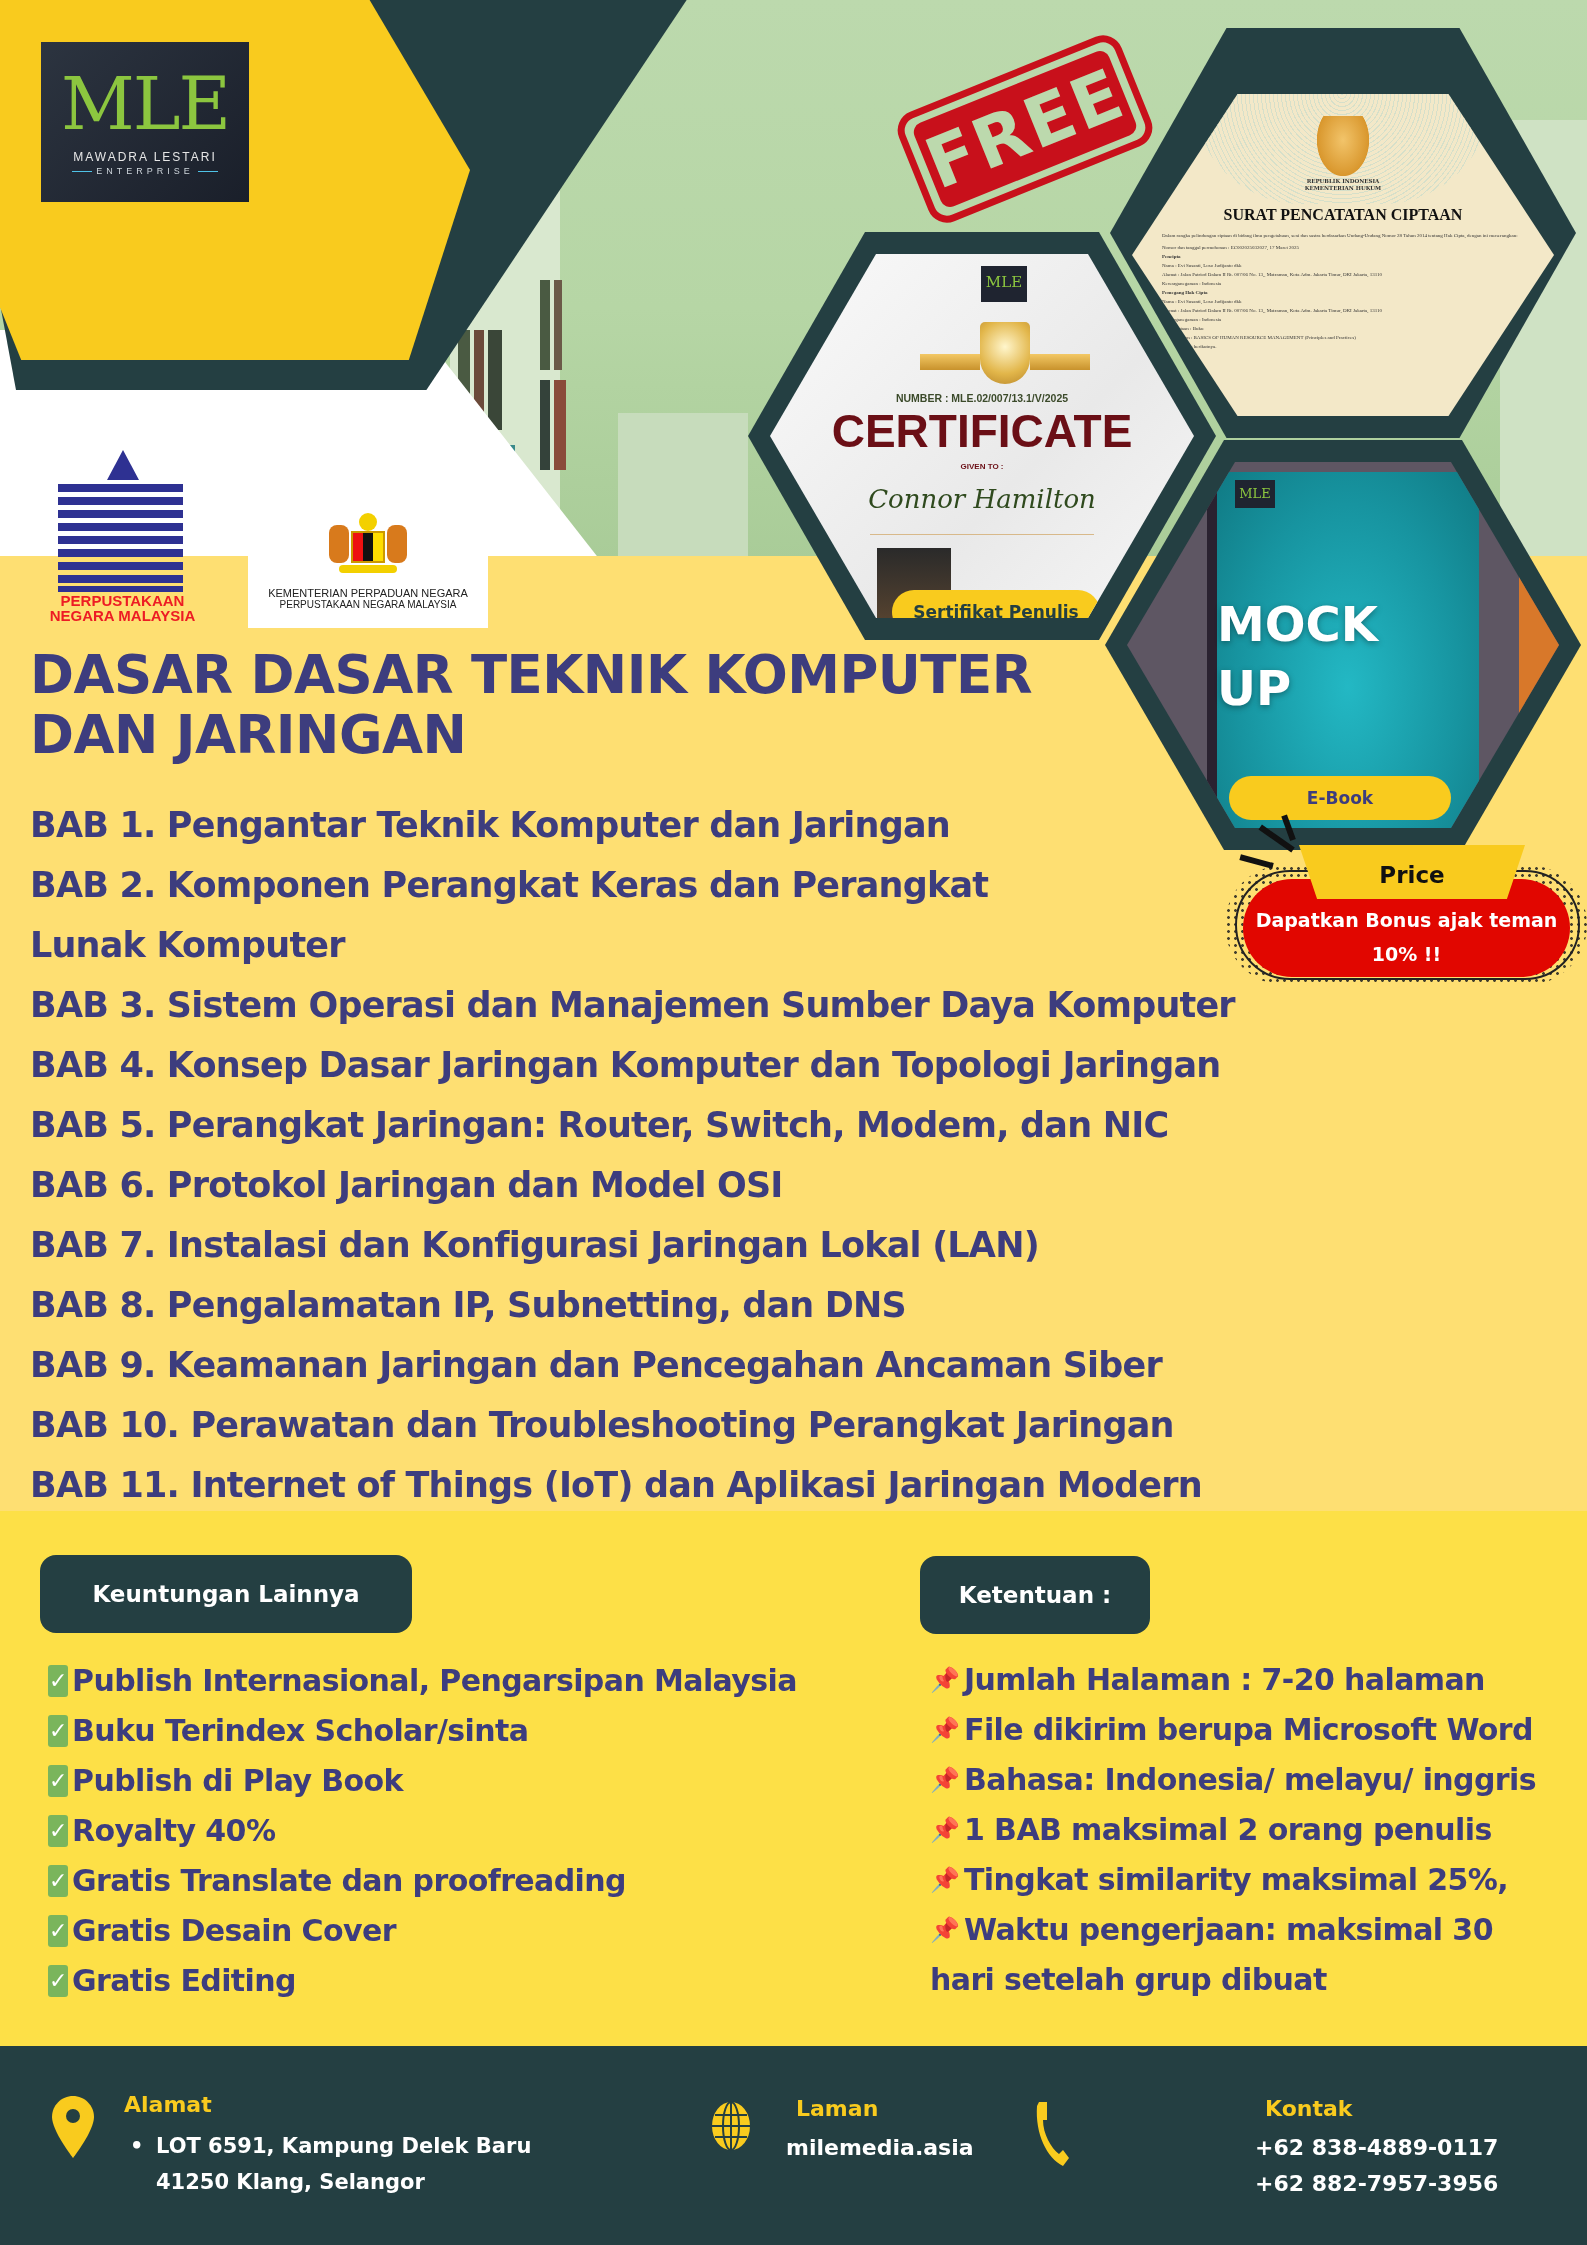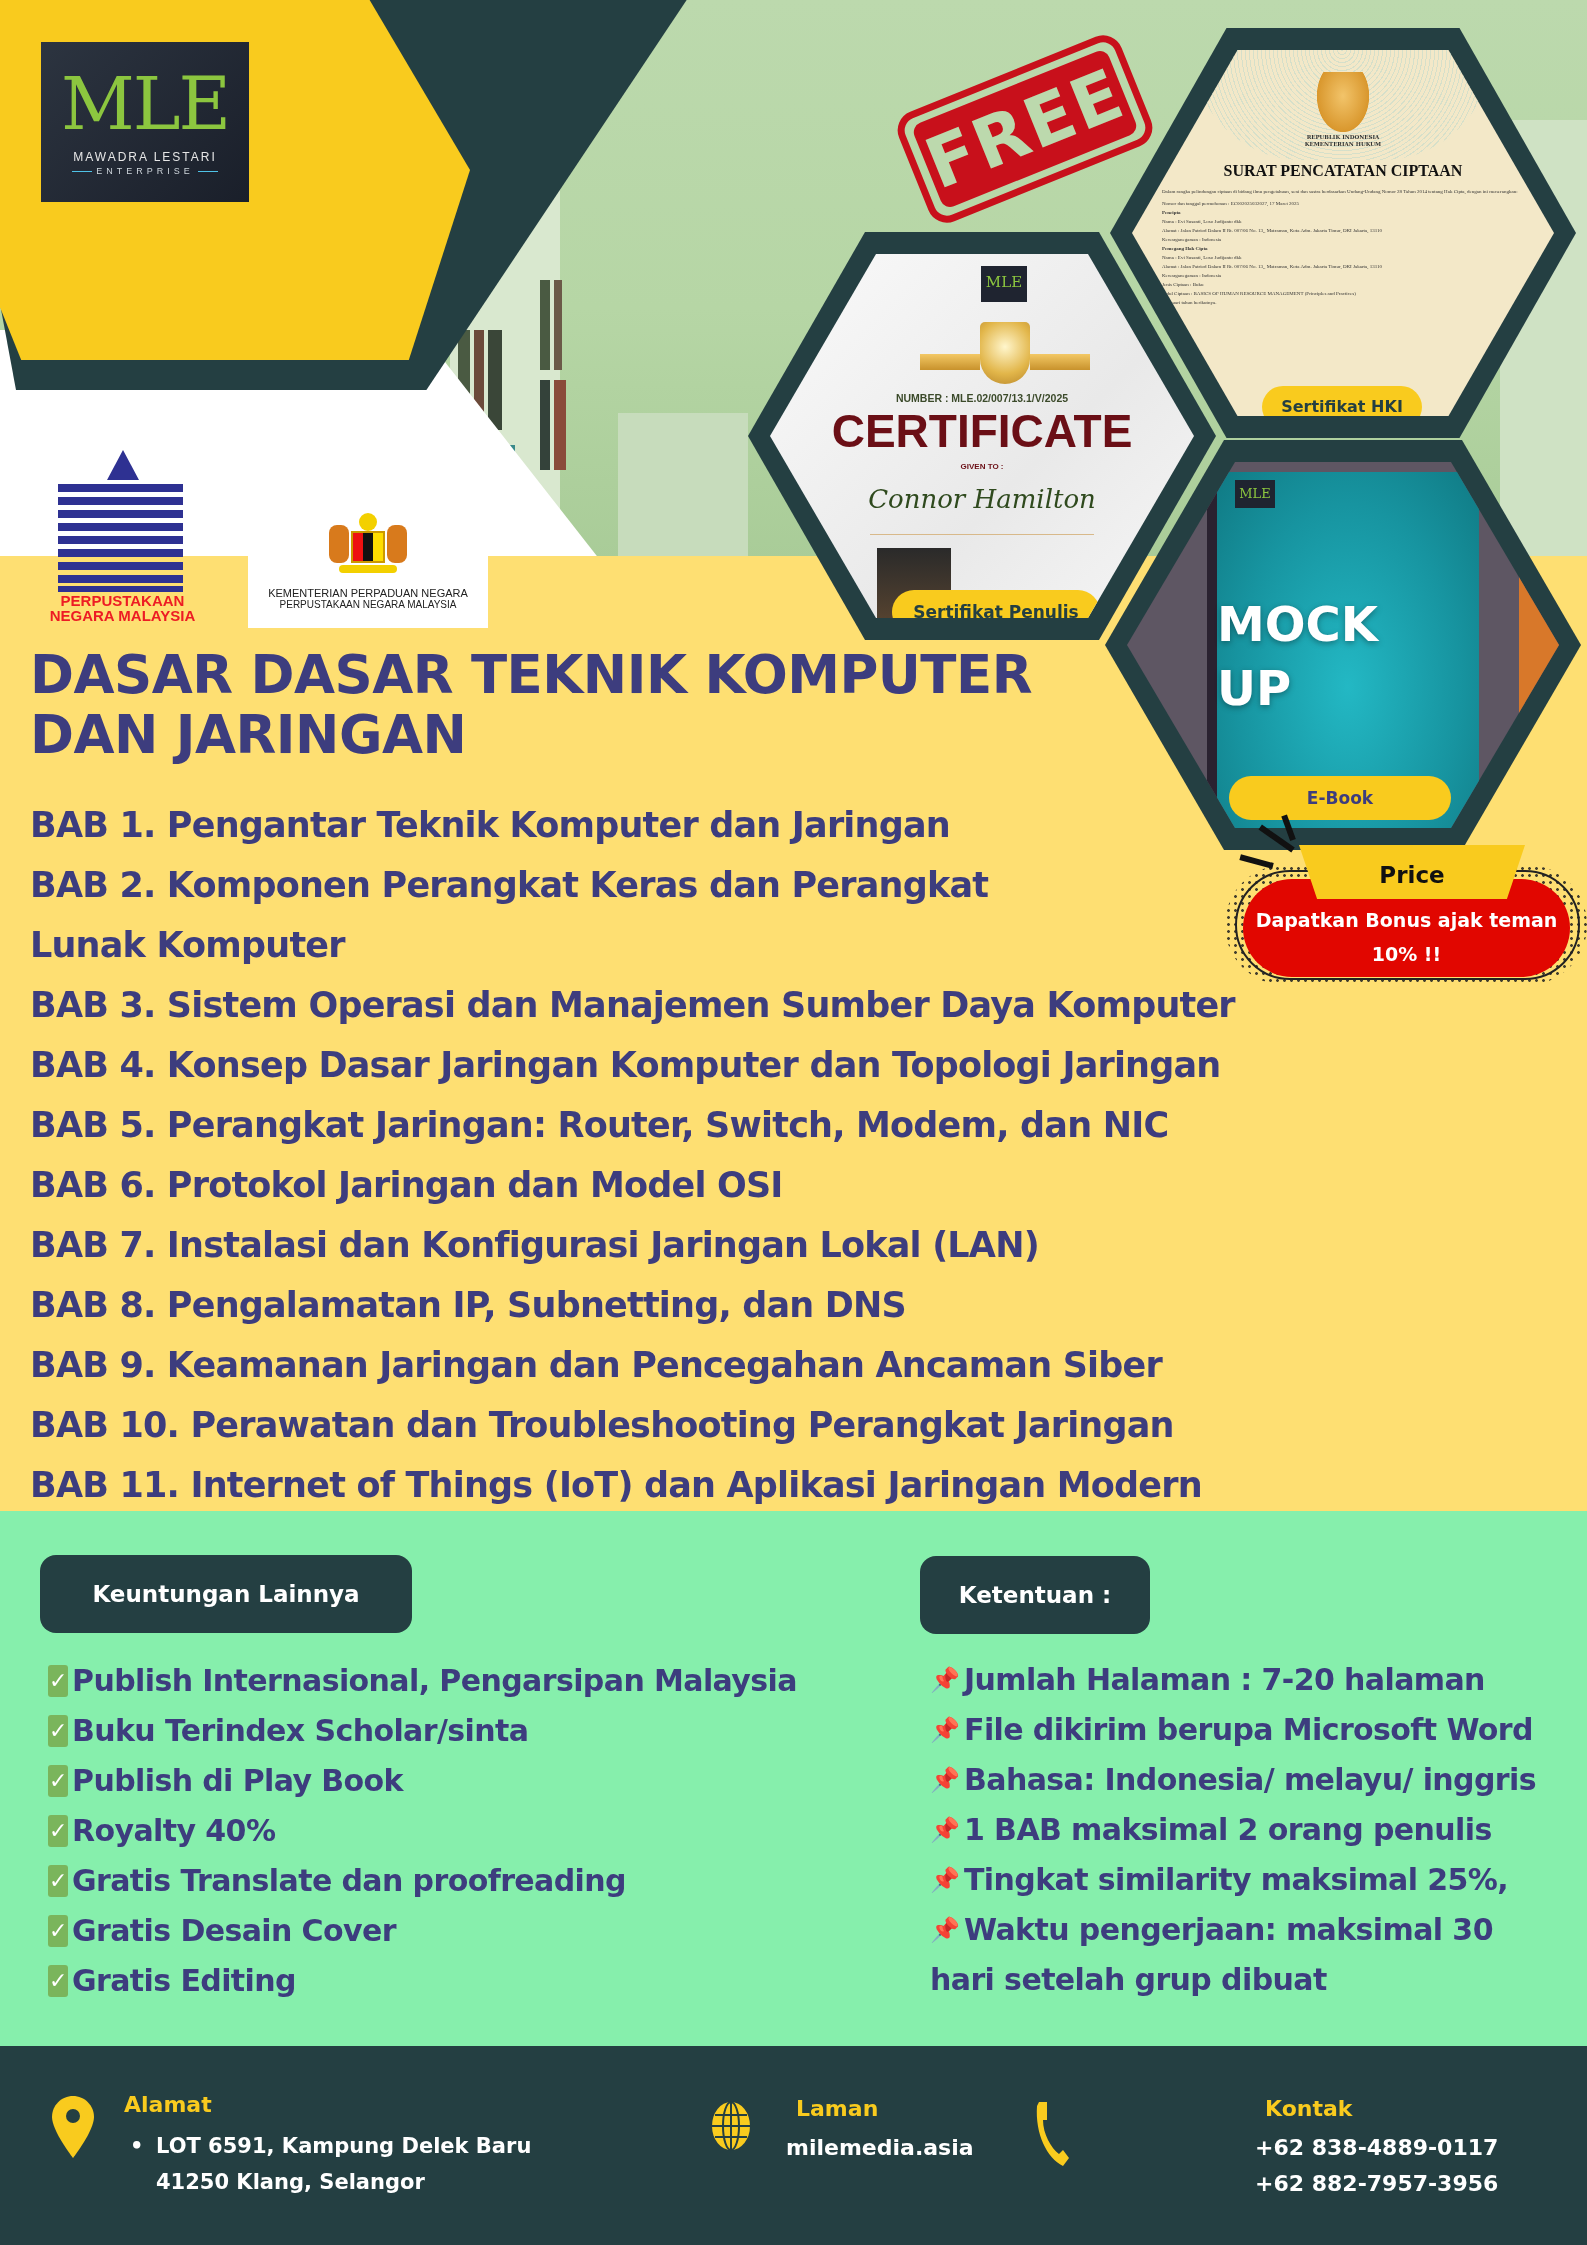--- a/index.html
+++ b/index.html
@@ -45,21 +45,21 @@
 
   
   .hex-frame { position: absolute; background: #243f42;
     clip-path: polygon(25% 0, 75% 0, 100% 50%, 75% 100%, 25% 100%, 0 50%); }
   .hex-inner { position: absolute; left: 22px; top: 22px; right: 22px; bottom: 22px;
     clip-path: polygon(25% 0, 75% 0, 100% 50%, 75% 100%, 25% 100%, 0 50%); overflow: hidden; }
 
   #hex-cert { left: 748px; top: 232px; width: 468px; height: 408px; }
   #hex-cert .hex-inner { background: linear-gradient(135deg, #fafafa, #e9e9e9 60%, #f6f6f6); }
   #hex-hki { left: 1110px; top: 28px; width: 466px; height: 410px; }
-  #hex-hki .hex-inner { background: #f3e8c8; }
+  #hex-hki .hex-inner { background: #f3e8c8; margin-top: 44px; }
   #hex-mock { left: 1105px; top: 440px; width: 476px; height: 410px; }
   #hex-mock .hex-inner { background: #5e5663; }
 
   .pill { position: absolute; background: #f9cb1e; border-radius: 30px; text-align: center;
     font-family: "DejaVu Sans", sans-serif; font-weight: bold; color: #243f42; }
 
   
   .cert-logo { position: absolute; left: 211px; top: 12px; width: 46px; height: 36px; background: #1f2430;
     color: #8cc63f; font-family: "DejaVu Serif", serif; font-size: 15px; text-align: center; line-height: 32px; }
   .shield { position: absolute; left: 210px; top: 68px; width: 50px; height: 62px;
@@ -124,21 +124,21 @@
   #price .burst { position: absolute; top: 0; background: #111; height: 6px; width: 40px; transform-origin: right center; }
 
   
   #title { left: 30px; top: 645px; width: 1100px; font-family: "DejaVu Sans", sans-serif; font-weight: bold;
     font-size: 53px; line-height: 60px; color: #3d3d7e; letter-spacing: -0.5px; }
   #chapters { left: 30px; top: 795px; width: 1300px; }
   #chapters div { font-family: "DejaVu Sans", sans-serif; font-weight: bold; font-size: 35px; line-height: 60px;
     color: #3d3d7e; letter-spacing: -0.8px; white-space: nowrap; }
 
   
-  #green { left: 0; top: 1511px; width: 1587px; height: 535px; background: #86efac; }
+  #green { left: 0; top: 1511px; width: 1587px; height: 535px; background: #fde047; }
   .sec-head { position: absolute; background: #243f42; color: #fff; border-radius: 16px;
     font-family: "DejaVu Sans", sans-serif; font-weight: bold; font-size: 23px; text-align: center; line-height: 78px; height: 78px; }
   .benefits { position: absolute; }
   .benefits .row { font-family: "DejaVu Sans", sans-serif; font-weight: bold; font-size: 30px; line-height: 50px;
     color: #3d3d7e; white-space: nowrap; display: flex; align-items: center; letter-spacing: -0.6px; }
   .chk { display: inline-block; width: 20px; height: 32px; background: #7ab55c; border-radius: 3px; color: #fff;
     font-size: 22px; line-height: 32px; text-align: center; margin-right: 4px; flex: none; }
   .pin { display: inline-block; width: 30px; color: #d6263f; font-size: 24px; margin-right: 4px; flex: none; }
 
   

